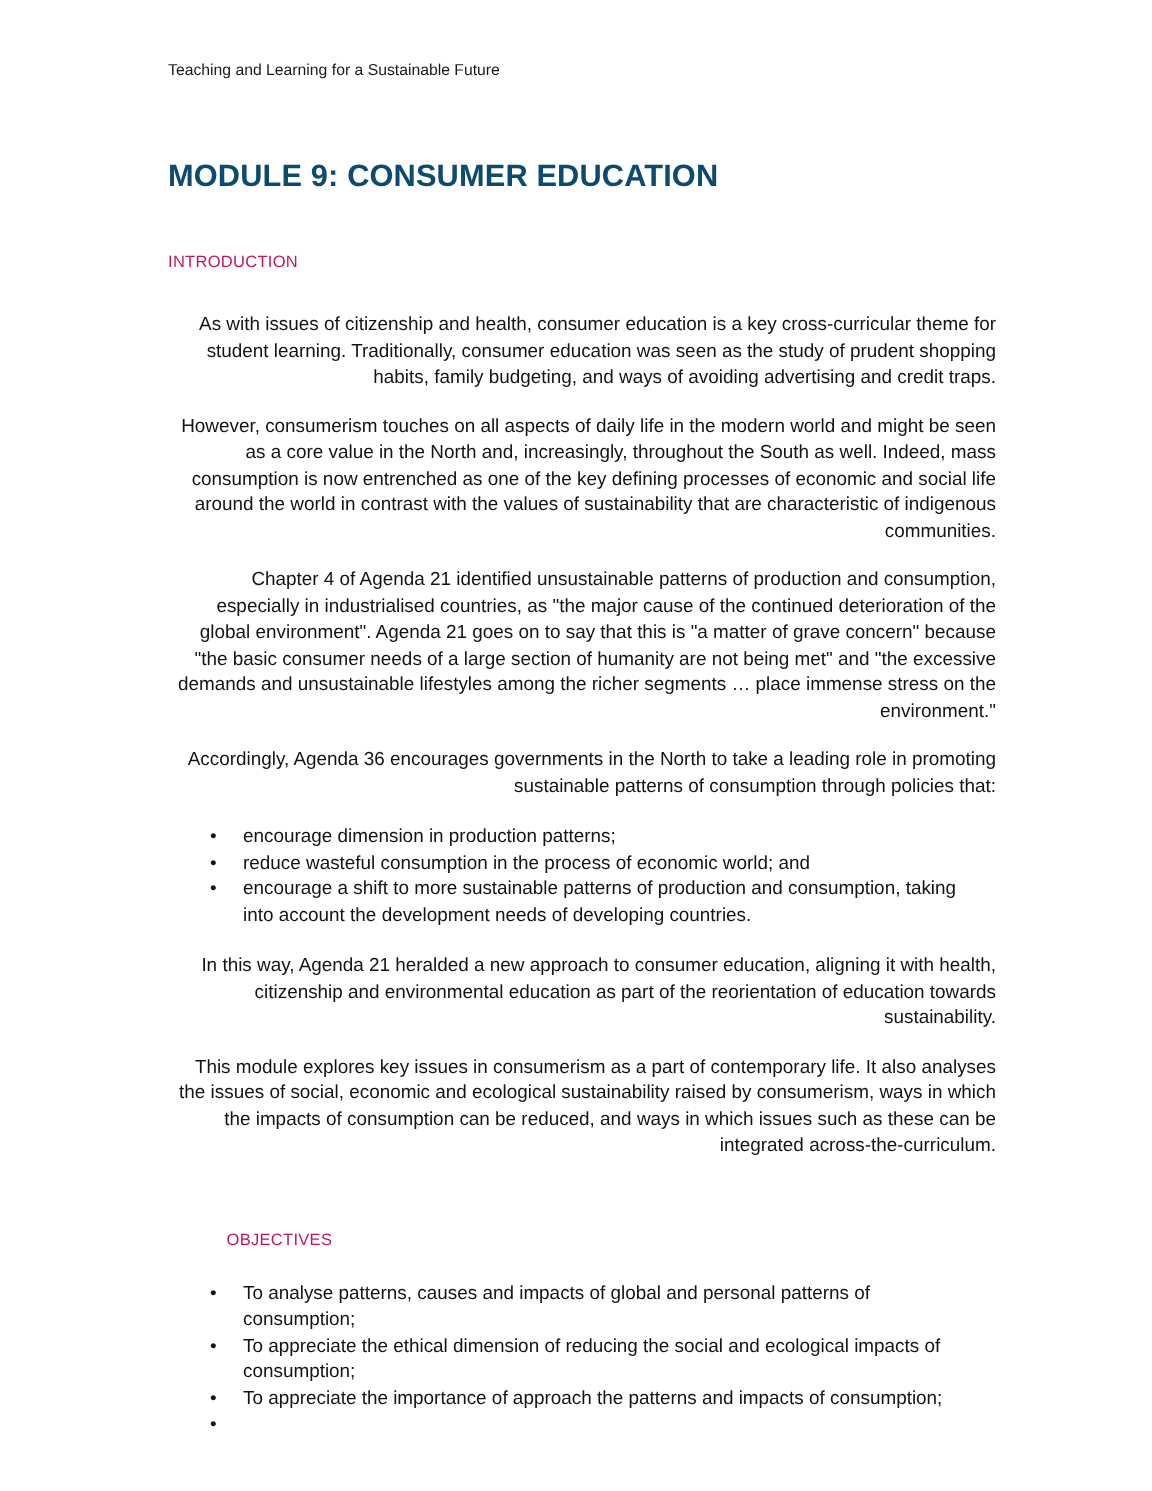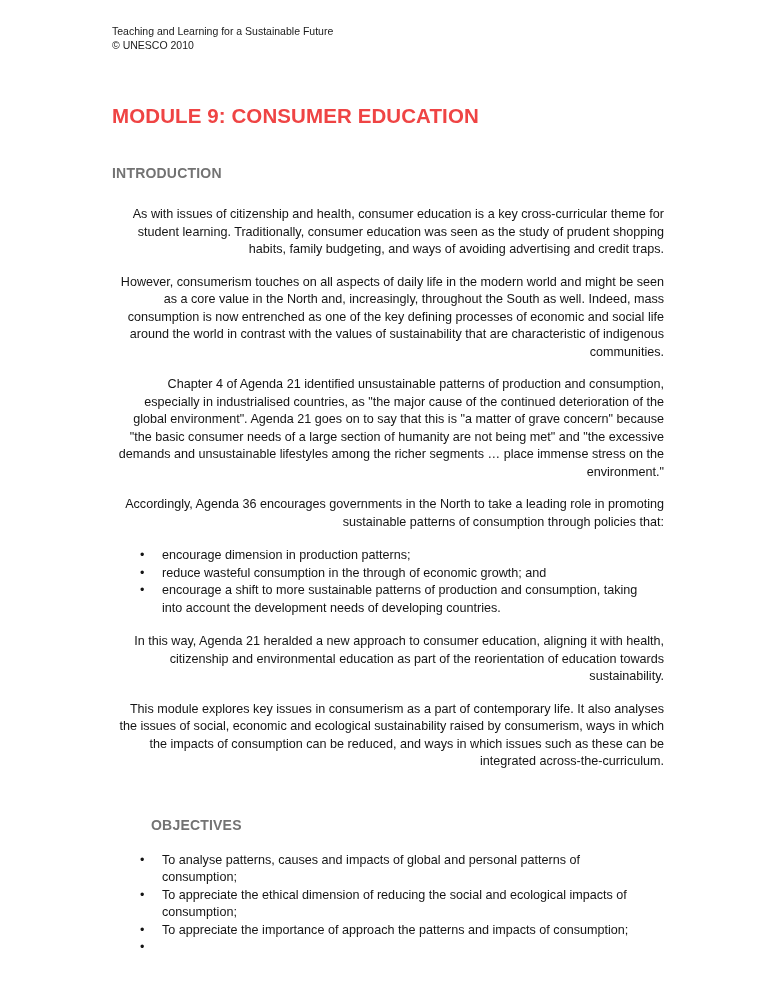--- a/index.html
+++ b/index.html
@@ -16,49 +16,49 @@
     position: relative;
     width: 768px;
     height: 994px;
     background: #ffffff;
     overflow: hidden;
     box-sizing: border-box;
   }
   .content {
     position: absolute;
     left: 112px;
-    top: 24px;
+    top: 40px;
     width: 552px;
   }
 
   
   .doc-header {
     font-size: 10.5px;
     line-height: 14px;
     color: #1a1a1a;
     margin-bottom: 0;
   }
   .doc-header div {
     white-space: nowrap;
   }
 
   
   .module-title {
     font-size: 20.5px;
     font-weight: bold;
-    color: #ef4444;
+    color: #0c4a6e;
     letter-spacing: 0.1px;
     margin-top: 52px;
     margin-bottom: 0;
     line-height: 24px;
   }
   .section-heading {
-    font-size: 14px;
-    font-weight: bold;
-    color: #737373;
+    font-size: 11px;
+    font-weight: normal;
+    color: #be185d;
     letter-spacing: 0.2px;
     line-height: 18px;
   }
   .section-heading.intro {
     margin-top: 36px;
   }
   .section-heading.objectives {
     margin-top: 45px;
     margin-left: 39px;
   }
@@ -115,40 +115,39 @@
   }
 </style>
 </head>
 <body>
 
 <div class="page">
   <div class="content">
 
     <div class="doc-header">
       <div>Teaching and Learning for a Sustainable Future</div>
-      <div>© UNESCO 2010</div>
     </div>
 
     <h1 class="module-title">MODULE 9: CONSUMER EDUCATION</h1>
 
     <h2 class="section-heading intro">INTRODUCTION</h2>
 
     <p class="body-par first">As with issues of citizenship and health, consumer education is a key cross-curricular theme for student learning. Traditionally, consumer education was seen as the study of prudent shopping habits, family budgeting, and ways of avoiding advertising and credit traps.</p>
     <p class="body-par">However, consumerism touches on all aspects of daily life in the modern world and might be seen as a core value in the North and, increasingly, throughout the South as well. Indeed, mass consumption is now entrenched as one of the key defining processes of economic and social life around the world in contrast with the values of sustainability that are characteristic of indigenous communities.</p>
     <p class="body-par">Chapter 4 of Agenda 21 identified unsustainable patterns of production and consumption, especially in industrialised countries, as "the major cause of the continued deterioration of the global environment". Agenda 21 goes on to say that this is "a matter of grave concern" because "the basic consumer needs of a large section of humanity are not being met" and "the excessive demands and unsustainable lifestyles among the richer segments … place immense stress on the environment."</p>
     <p class="body-par">Accordingly, Agenda 36 encourages governments in the North to take a leading role in promoting sustainable patterns of consumption through policies that:</p>
 
     <ul class="bullets policy">
       <li>
         <span class="bullet-dot">•</span>
         <span>encourage dimension in production patterns;</span>
       </li>
       <li>
         <span class="bullet-dot">•</span>
-        <span>reduce wasteful consumption in the through of economic growth; and</span>
+        <span>reduce wasteful consumption in the process of economic world; and</span>
       </li>
       <li>
         <span class="bullet-dot">•</span>
         <span>encourage a shift to more sustainable patterns of production and consumption, taking into account the development needs of developing countries.</span>
       </li>
     </ul>
 
     <p class="body-par after-list">In this way, Agenda 21 heralded a new approach to consumer education, aligning it with health, citizenship and environmental education as part of the reorientation of education towards sustainability.</p>
     <p class="body-par">This module explores key issues in consumerism as a part of contemporary life. It also analyses the issues of social, economic and ecological sustainability raised by consumerism, ways in which the impacts of consumption can be reduced, and ways in which issues such as these can be integrated across-the-curriculum.</p>
 

